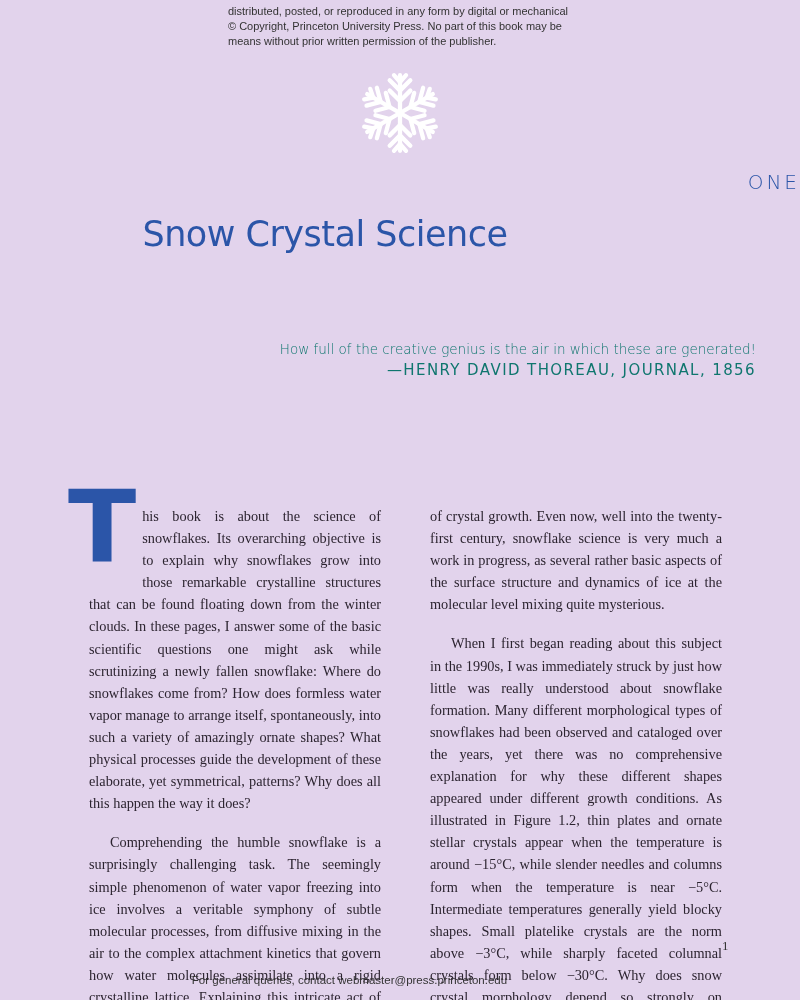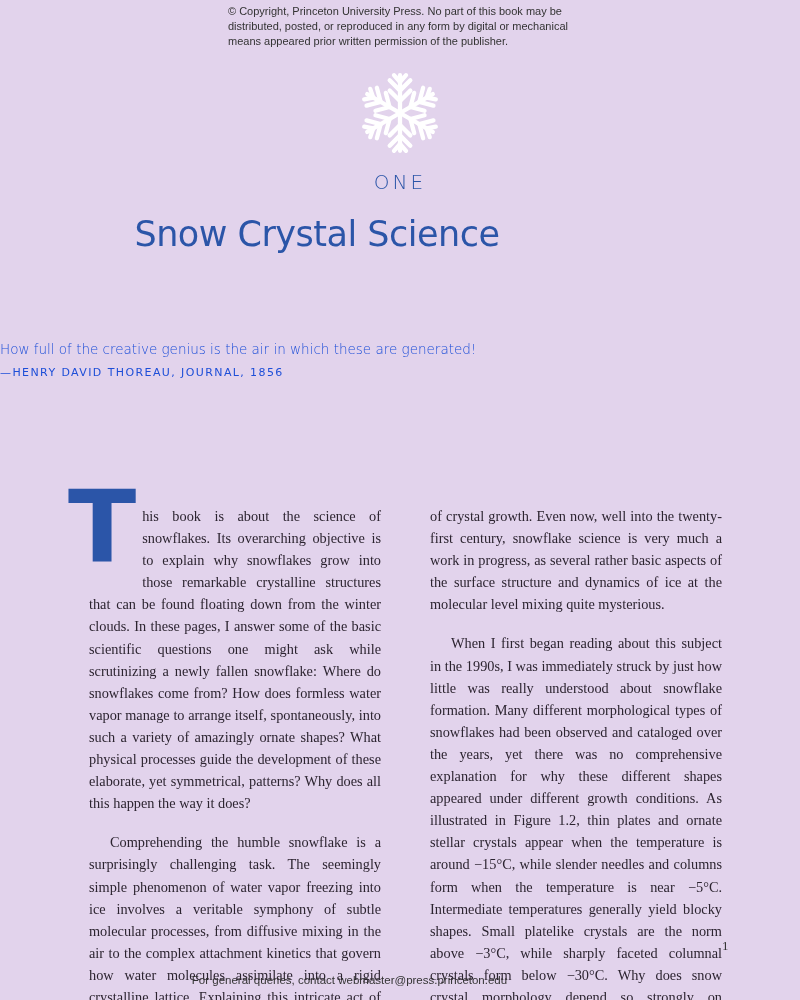--- a/index.html
+++ b/index.html
@@ -13,35 +13,35 @@
   .copyright {
     position: absolute; top: 4px; left: 228px; width: 360px;
     font-family: "Liberation Sans", sans-serif;
     font-size: 11px; line-height: 15px; color: #333;
   }
   .copyright div { white-space: nowrap; }
   .snowflake {
     position: absolute; left: 357px; top: 70px; width: 86px; height: 86px;
   }
   .chapter-num {
-    position: absolute; top: 170px; left: 0; width: 800px; text-align: center;
+    position: absolute; top: 170px; left: 0; width: 800px; text-align: right;
     font-family: "DejaVu Sans", sans-serif; font-size: 20px; letter-spacing: 3px;
     color: #2b55a8; font-weight: 300;
   }
   .chapter-title {
-    position: absolute; top: 214px; left: 0; width: 634px; text-align: center;
+    position: absolute; top: 214px; left: 8px; width: 634px; text-align: center;
     font-family: "DejaVu Sans", sans-serif; font-size: 35px; color: #2b55a8;
     letter-spacing: -0.5px;
   }
   .epigraph {
-    position: absolute; top: 338px; left: 0; width: 756px; text-align: left;
-    font-family: "DejaVu Sans", sans-serif; color: #1d4ed8;
+    position: absolute; top: 338px; left: 0; width: 756px; text-align: right;
+    font-family: "DejaVu Sans", sans-serif; color: #0f766e;
   }
   .epigraph .line { font-size: 13.5px; line-height: 23px; font-weight: 300; }
-  .epigraph .attr { font-size: 11px; letter-spacing: 1.4px; margin-top: 5px; }
+  .epigraph .attr { font-size: 15px; letter-spacing: 1.4px; }
   .col {
     position: absolute; top: 488px; width: 326px;
     font-size: 14.3px; line-height: 22.1px; text-align: justify;
     color: #2c2430;
   }
   .col.left { left: 72px; }
   .col.right { left: 413px; }
   .col p { margin: 17px; }
   .col p.indent { text-indent: 21px; }
   .dropcap {
@@ -54,23 +54,23 @@
   }
   .footer {
     position: absolute; top: 974px; left: 0; width: 699px; text-align: center;
     font-family: Liberation Sans, sans-serif; font-size: 11.5px; color: #333;
   }
 </style>
 </head>
 <body>
 
 <div class="copyright">
+  <div>distributed, posted, or reproduced in any form by digital or mechanical</div>
   <div>© Copyright, Princeton University Press. No part of this book may be</div>
-  <div>distributed, posted, or reproduced in any form by digital or mechanical</div>
-  <div>means appeared prior written permission of the publisher.</div>
+  <div>means without prior written permission of the publisher.</div>
 </div>
 
 <svg class="snowflake" viewBox="-50 -50 100 100">
   <g stroke="#ffffff" stroke-width="5" stroke-linecap="round" fill="none">
     <g id="arm">
       <line x1="0" y1="0" x2="0" y2="-44"></line>
       <line x1="0" y1="-14" x2="-12" y2="-26"></line>
       <line x1="0" y1="-14" x2="12" y2="-26"></line>
       <line x1="0" y1="-26" x2="-12" y2="-38"></line>
       <line x1="0" y1="-26" x2="12" y2="-38"></line>

